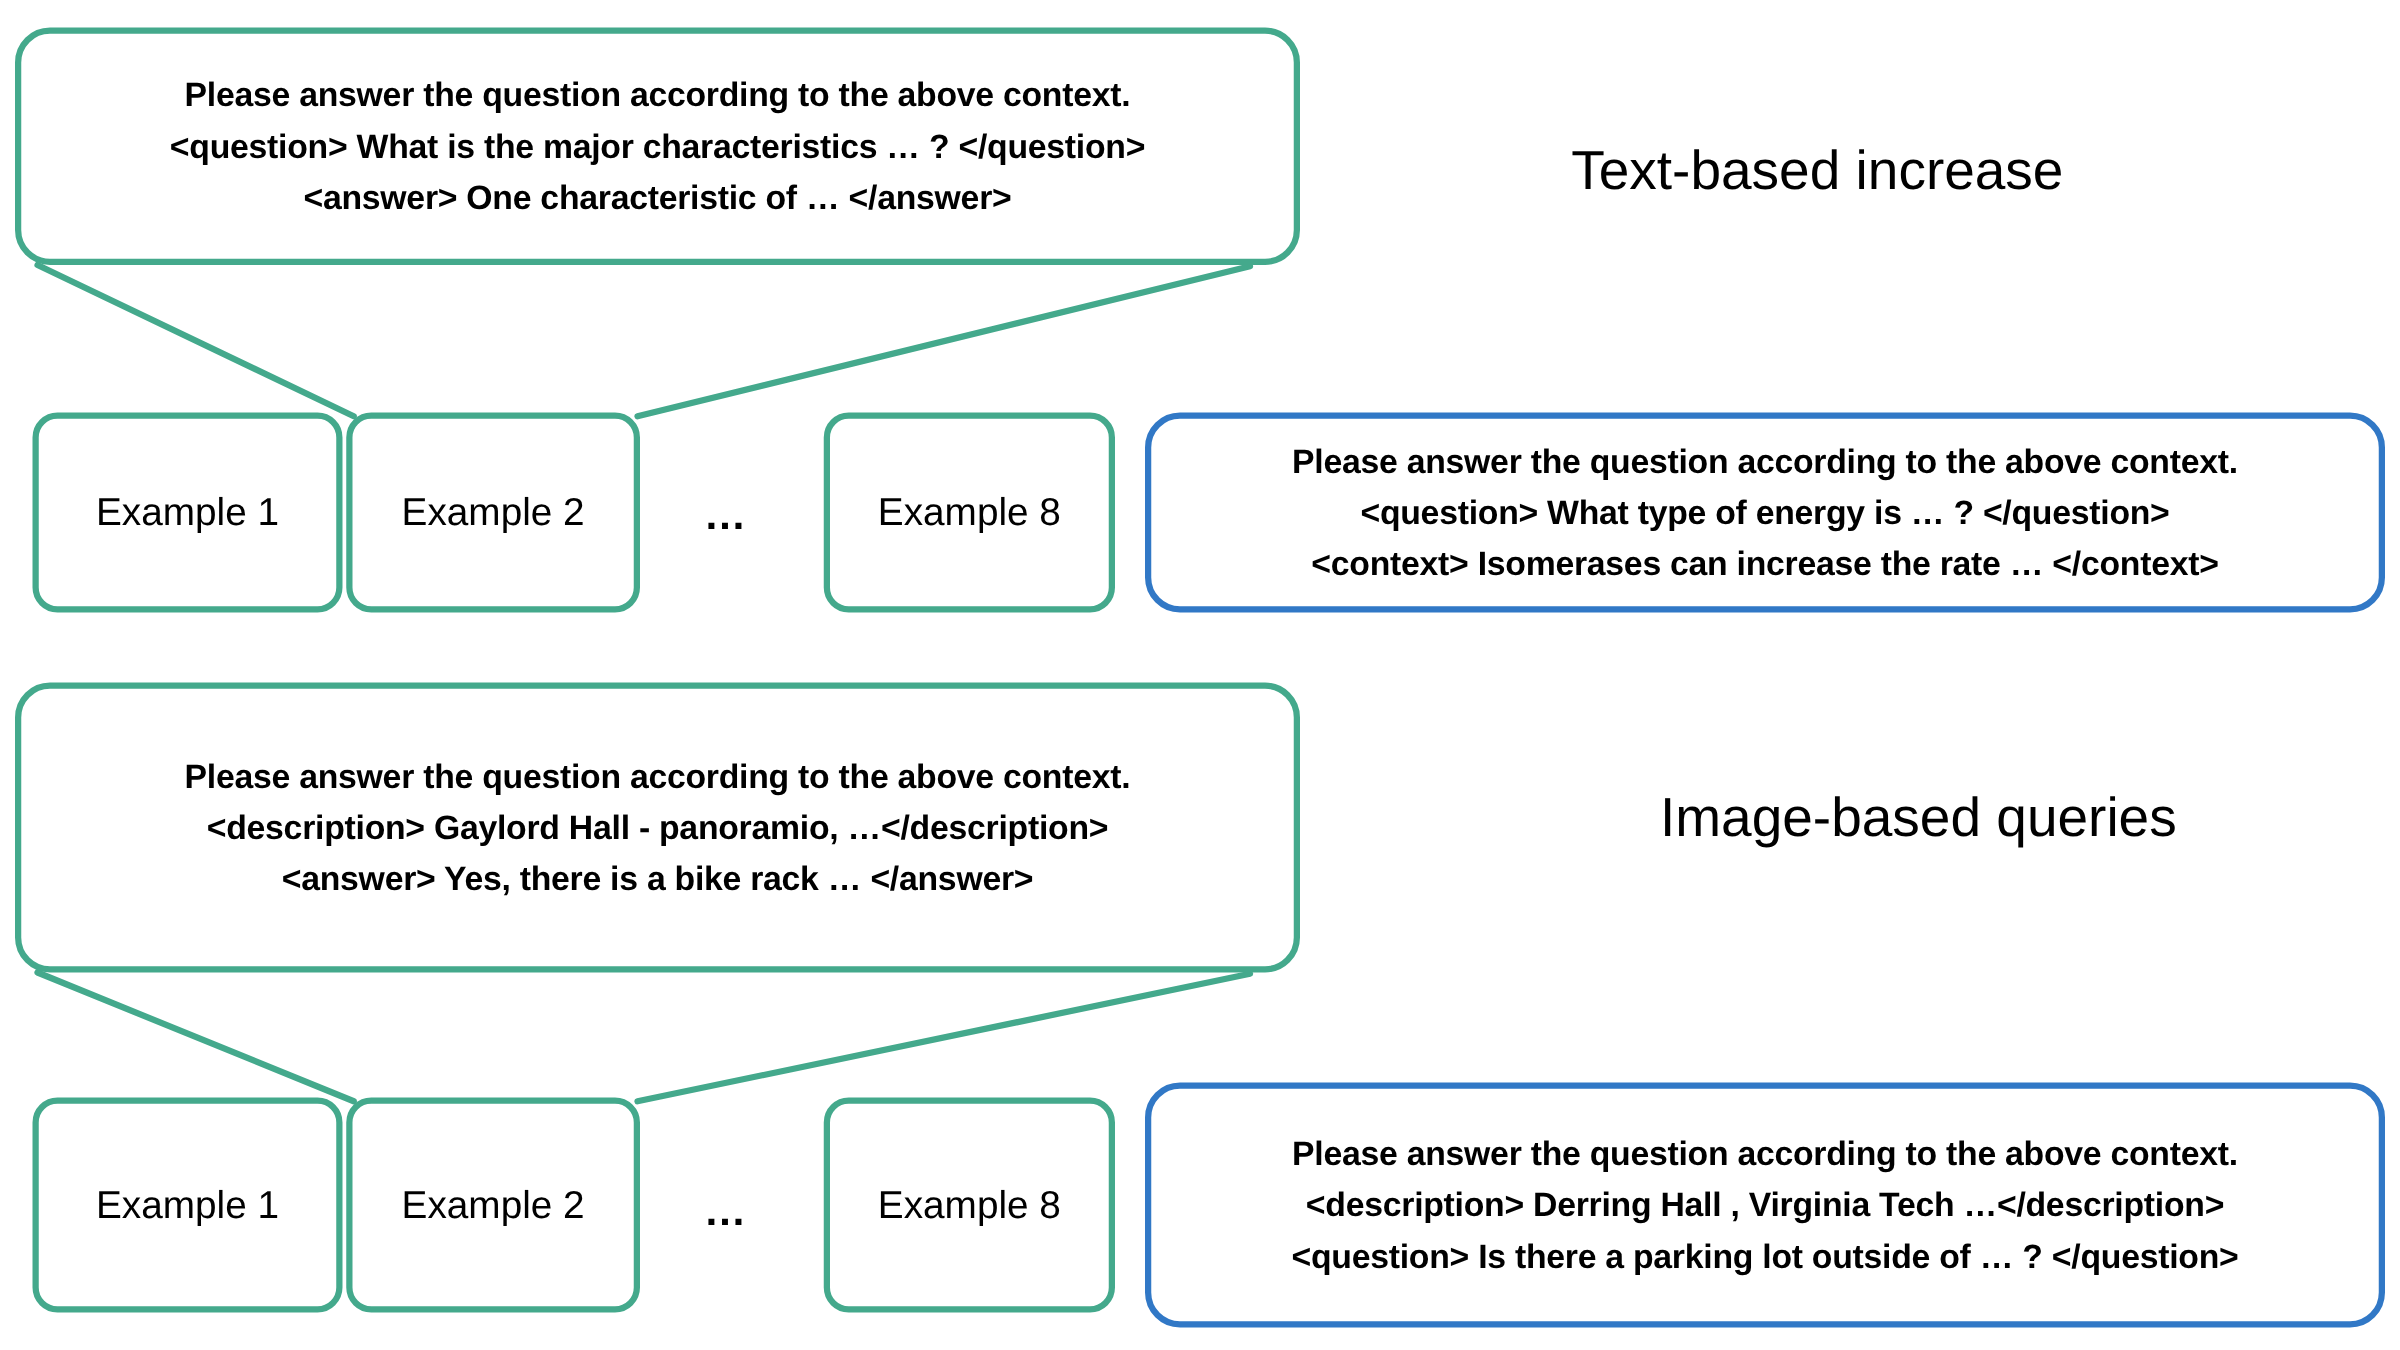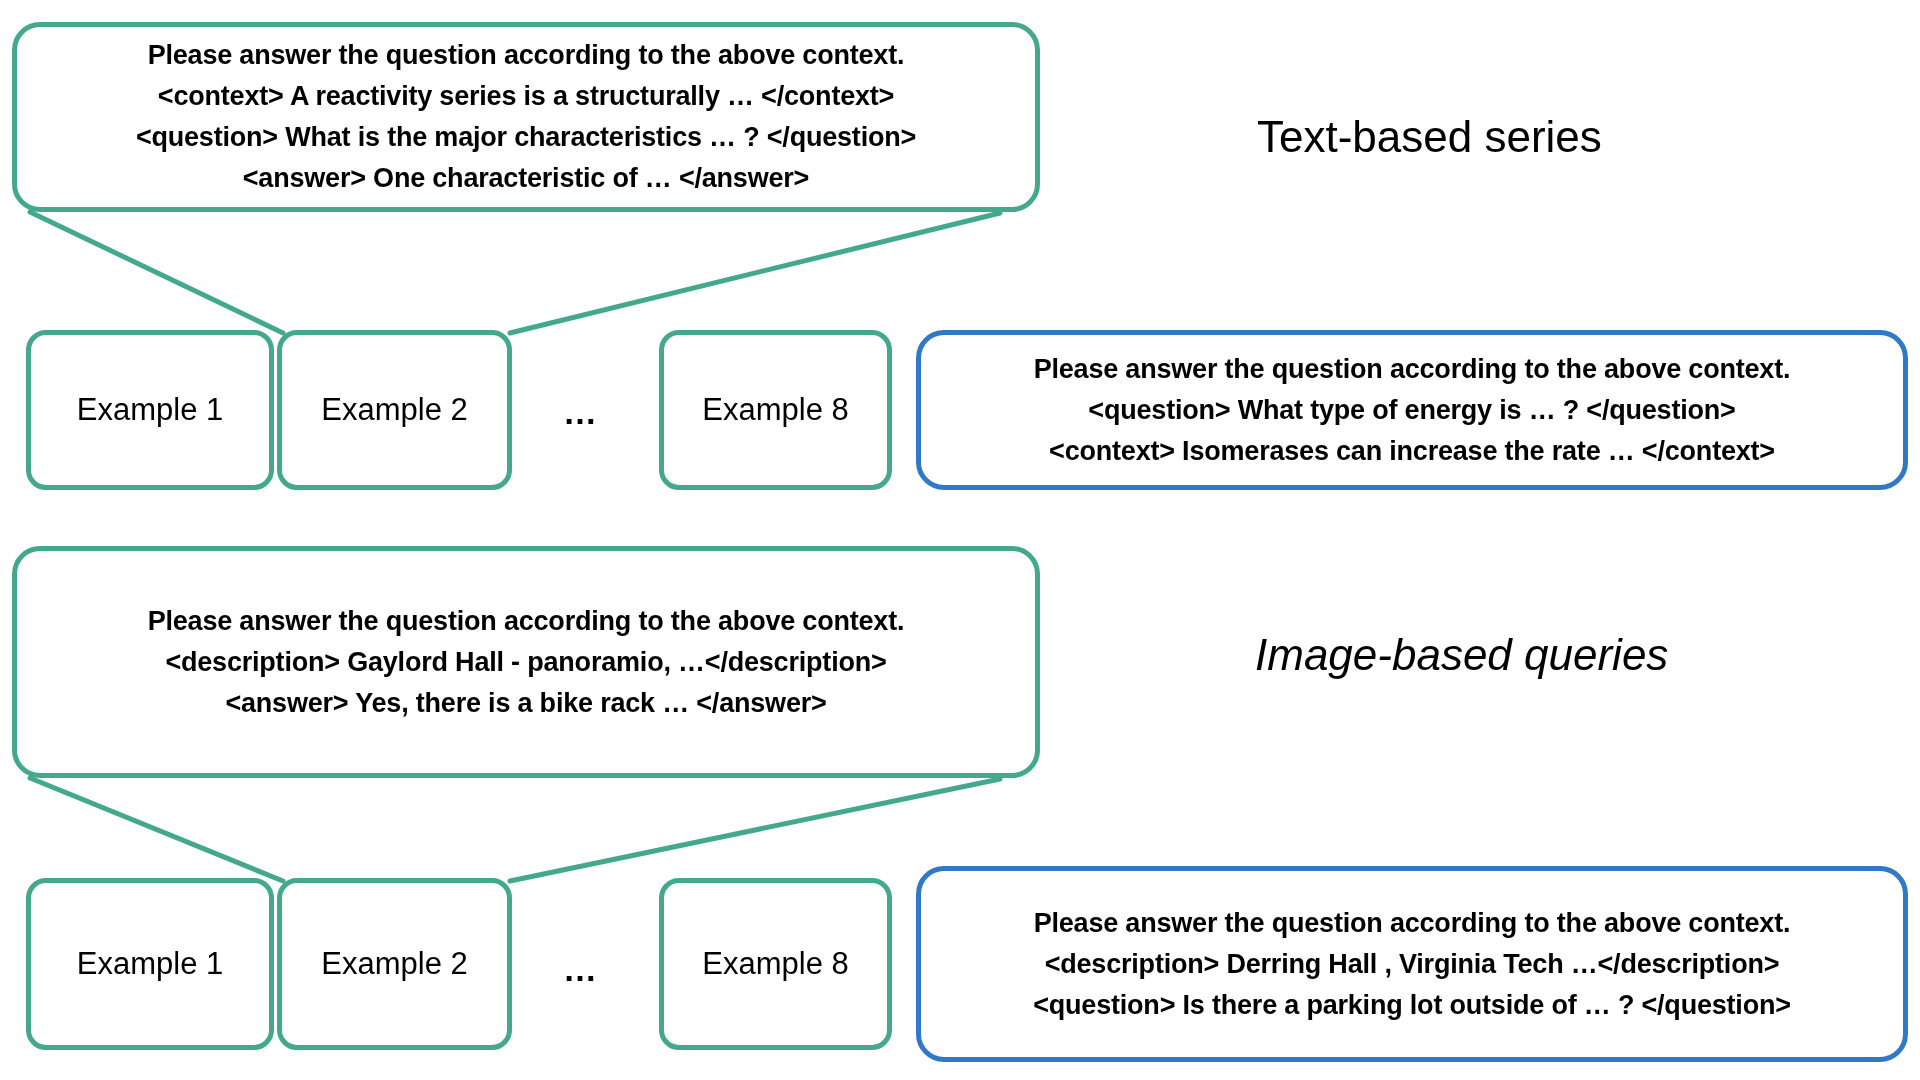--- a/index.html
+++ b/index.html
@@ -117,46 +117,45 @@
 
   
   #image-prompt-box   { left: 12px;   top: 546px;  width: 1028px; height: 232px; }
   #image-query-box    { left: 916px;  top: 866px;  width: 992px;  height: 196px; }
 
   #ex1-image { left: 26px;  top: 878px; width: 248px; height: 172px; }
   #ex2-image { left: 277px; top: 878px; width: 235px; height: 172px; }
   #ex8-image { left: 659px; top: 878px; width: 233px; height: 172px; }
   #dots-image { left: 563px; top: 952px; }
 
-  #title-image-based { left: 1255px; top: 630px; font-style: italic; }
+  #title-image-based { left: 1328px; top: 630px; }
 </style>
 </head>
 <body>
 
 <div id="canvas">
 
   <svg id="connectors" viewBox="0 0 1920 1080" preserveAspectRatio="none">
 
     <line x1="30" y1="212" x2="283" y2="333" stroke="#44a98c" stroke-width="5" stroke-linecap="round"></line>
 
     <line x1="1000" y1="213" x2="510" y2="333" stroke="#44a98c" stroke-width="5" stroke-linecap="round"></line>
 
     <line x1="30" y1="778" x2="283" y2="881" stroke="#44a98c" stroke-width="5" stroke-linecap="round"></line>
 
     <line x1="1000" y1="779" x2="510" y2="881" stroke="#44a98c" stroke-width="5" stroke-linecap="round"></line>
   </svg>
 
   <div id="text-prompt-box" class="box green-box">
     <span class="prompt-line">Please answer the question according to the above context.</span>
-    <span class="prompt-line">&lt;context&gt; A reactivity series is a structurally … &lt;/context&gt;</span>
     <span class="prompt-line">&lt;question&gt; What is the major characteristics … ? &lt;/question&gt;</span>
     <span class="prompt-line">&lt;answer&gt; One characteristic of …  &lt;/answer&gt;</span>
   </div>
 
-  <div id="title-text-based" class="section-title">Text-based series</div>
+  <div id="title-text-based" class="section-title">Text-based increase</div>
 
   <div id="ex1-text" class="box example-box">
     <span class="example-label">Example 1</span>
   </div>
 
   <div id="ex2-text" class="box example-box">
     <span class="example-label">Example 2</span>
   </div>
 
   <div id="dots-text" class="ellipsis">…</div>

